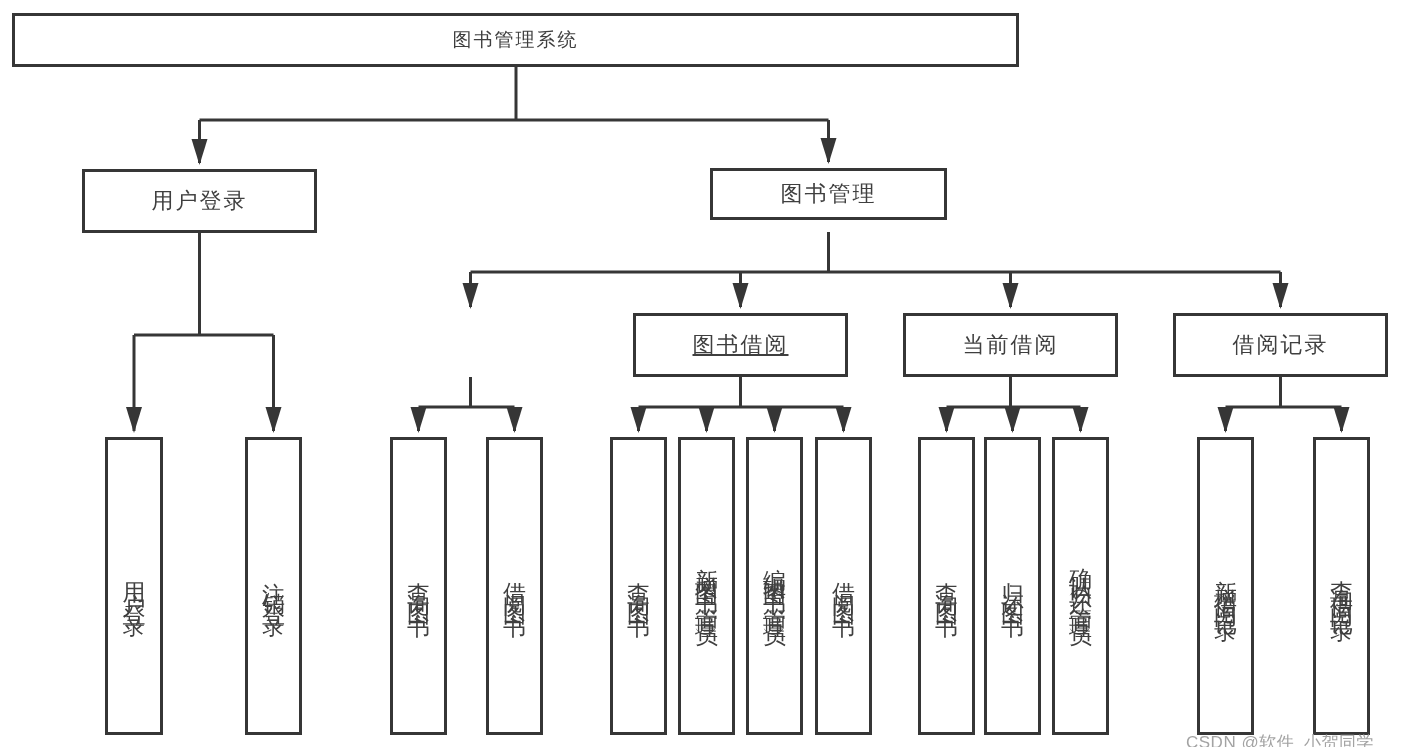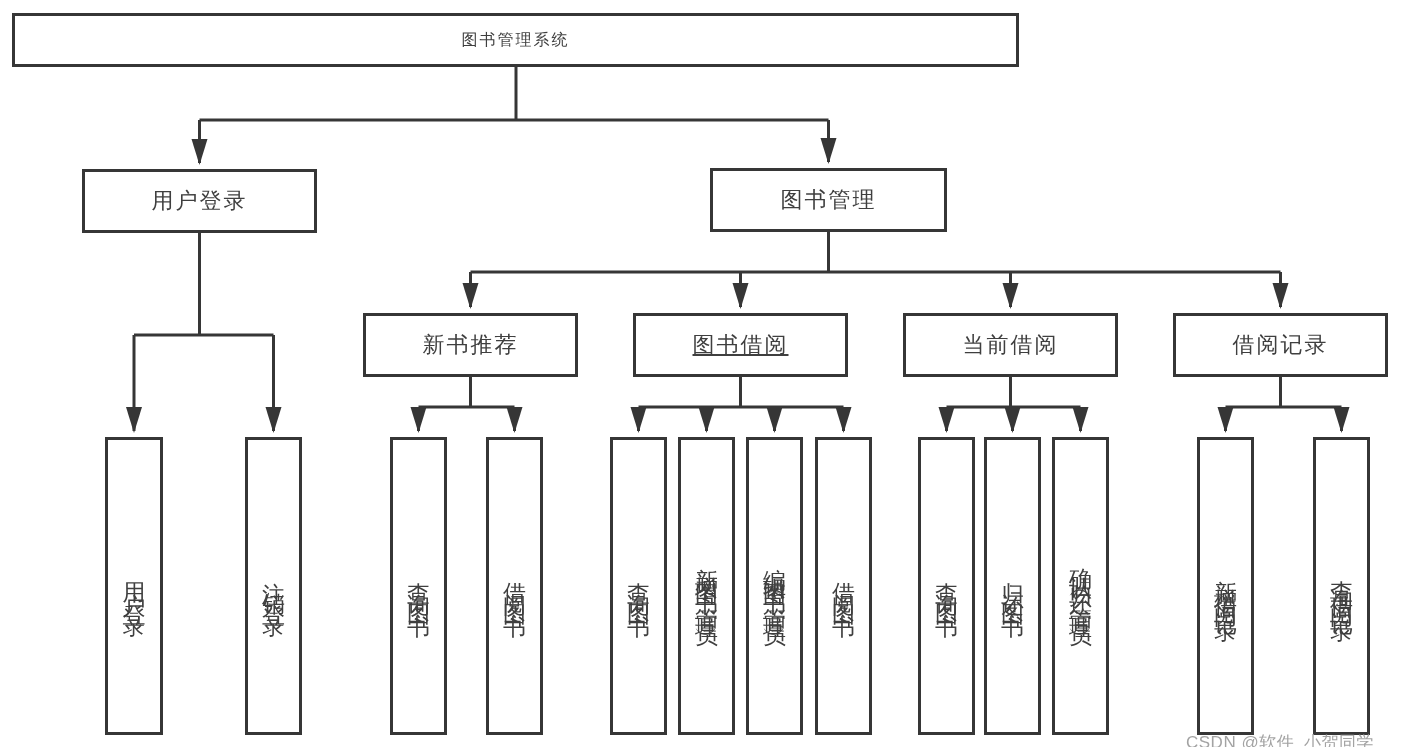--- a/index.html
+++ b/index.html
@@ -36,21 +36,21 @@
     display: flex;
     align-items: center;
     justify-content: center;
     text-align: center;
   }
   .hbox {
     font-size: 22px;
     letter-spacing: 2px;
   }
   .root-box {
-    font-size: 16px;
+    font-size: 19px;
     letter-spacing: 2px;
   }
   .vbox {
     writing-mode: vertical-rl;
     text-orientation: mixed;
     font-size: 23px;
     letter-spacing: 8px;
     line-height: 1;
   }
   .vbox.short {
@@ -119,23 +119,22 @@
       <path d="M1280.5,377 V407"></path>
       <path d="M1225.5,407 H1341.5"></path>
       <path d="M1225.5,407 V431" marker-end="url(#arw)"></path>
       <path d="M1341.5,407 V431" marker-end="url(#arw)"></path>
     </g>
   </svg>
 
   <div class="box root-box" style="left:12px; top:13px; width:1007px; height:54px;">图书管理系统</div>
 
   <div class="box hbox" style="left:82px; top:169px; width:235px; height:64px;">用户登录</div>
-  <div class="box hbox" style="left:710px; top:168px; width:237px; height:64px;">图书管理</div>
+  <div class="box hbox" style="left:710px; top:168px; width:237px; height:52px;">图书管理</div>
 
-  <div class="box hbox" style="left:363px; top:313px; width:215px; height:64px;">新书推荐</div>
   <div class="box hbox" style="left:633px; top:313px; width:215px; height:64px;text-decoration:underline;">图书借阅</div>
   <div class="box hbox" style="left:903px; top:313px; width:215px; height:64px;">当前借阅</div>
   <div class="box hbox" style="left:1173px; top:313px; width:215px; height:64px;">借阅记录</div>
 
   <div class="box vbox short" style="left:105px; top:437px; width:58px; height:298px;">用户登录</div>
   <div class="box vbox short" style="left:245px; top:437px; width:57px; height:298px;">注销登录</div>
 
   <div class="box vbox short" style="left:390px; top:437px; width:57px; height:298px;">查询图书</div>
   <div class="box vbox short" style="left:486px; top:437px; width:57px; height:298px;">借阅图书</div>
 

